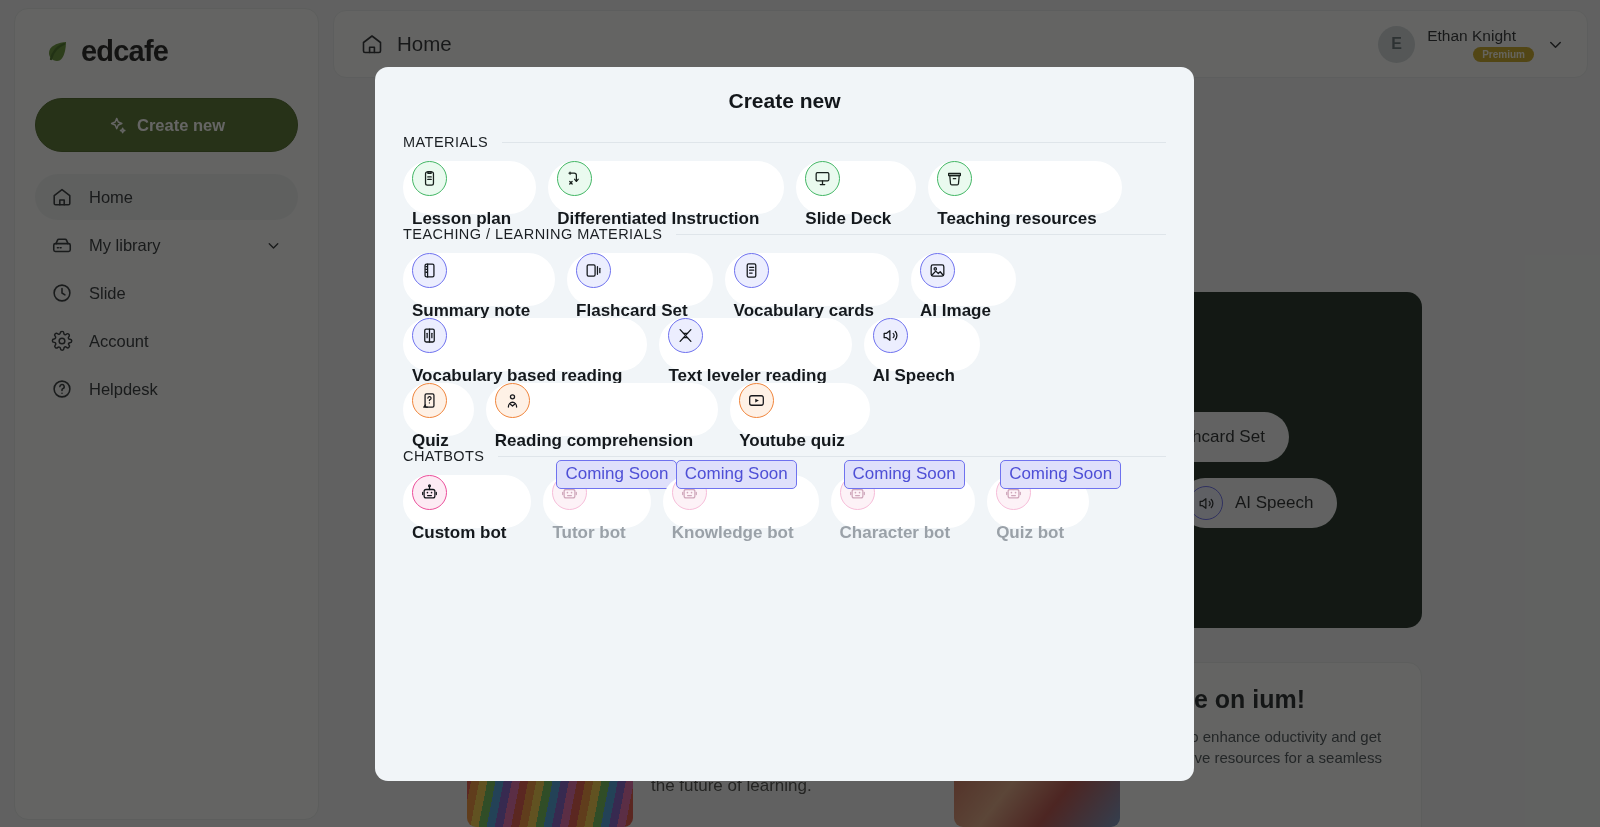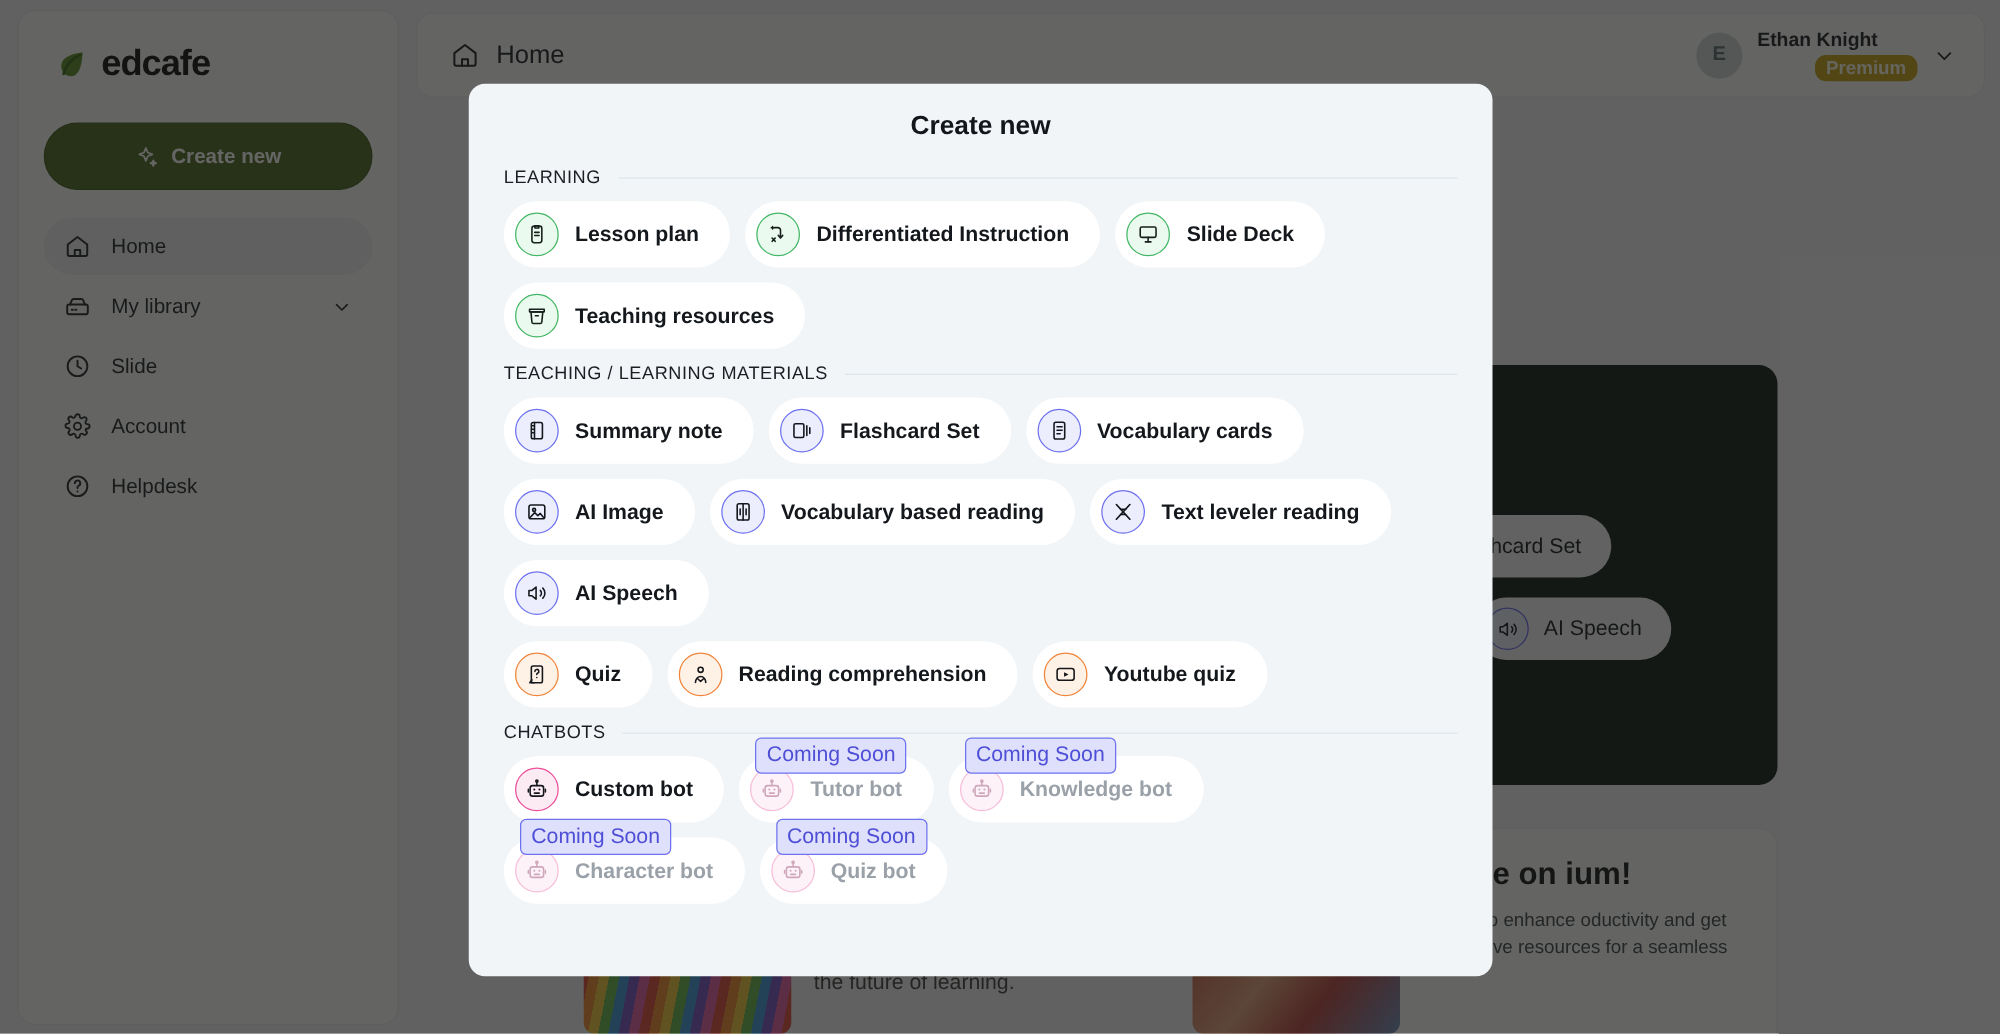--- a/index.html
+++ b/index.html
@@ -56,25 +56,25 @@
   }
   .topbar-title { display: flex; align-items: center; gap: 13px; margin-left: 26px; font-size: 20.5px; color: #1c1f23; }
   .user-chip { margin-left: auto; margin-right: 22px; display: flex; align-items: center; gap: 12px; cursor: pointer; }
   .avatar {
     width: 37px; height: 37px; border-radius: 50%;
     background: #cfd6d9; color: #5d6a70;
     display: flex; align-items: center; justify-content: center;
     font-size: 16px; font-weight: 600;
   }
   .user-meta { display: flex; flex-direction: column; gap: 2px; }
-  .user-name { font-size: 15.5px; color: #1c1f23; font-weight: bold; }
+  .user-name { font-size: 15.5px; color: #1c1f23; }
   .premium-badge {
     align-self: flex-start;
     background: #c8a318; color: #fffbe9;
-    font-size: 15px; font-weight: 700;
+    font-size: 10px; font-weight: 700;
     padding: 2px 9px; border-radius: 9px; margin-left: 46px;
   }
 
   .bg-hero-text {
     position: absolute; left: 760px; top: 176px;
     font-size: 23px; color: #1f2327; white-space: nowrap;
   }
   .bg-green-card {
     position: absolute; left: 798px; top: 292px;
     width: 624px; height: 336px;
@@ -143,25 +143,25 @@
   .section { margin-bottom: 4px; }
   .section-head { display: flex; align-items: center; gap: 14px; margin-bottom: 11px; }
   .section-label {
     font-size: 14.5px; letter-spacing: 0.45px; color: #1b1f23; white-space: nowrap;
   }
   .section-rule { flex: 1; height: 1px; background: #dfe5ea; }
   .chip-row { display: flex; flex-wrap: wrap; gap: 12px; margin-bottom: 12px; }
 
   .chip {
     position: relative;
-    display: inline-flex; align-items: center; gap: 13px;
+    display: inline-flex; gap: 13px;
     background: #ffffff; border-radius: 27px;
     height: 53px; padding: 0 25px 0 9px;
     font-size: 17px; font-weight: 600; color: #14181c;
-    white-space: nowrap; cursor: pointer;
+    white-space: nowrap; cursor: pointer; flex-direction: column;
   }
   .chip .ico {
     width: 35px; height: 35px; border-radius: 50%;
     display: flex; align-items: center; justify-content: center;
     flex: 0 0 auto;
   }
   .chip.g .ico { border: 1.7px solid #43b765; background: #eafaef; color: #17201c; }
   .chip.p .ico { border: 1.7px solid #6f72ef; background: #eceefe; color: #14181c; }
   .chip.o .ico { border: 1.7px solid #f0853c; background: #fef1e6; color: #17181c; }
   .chip.k .ico { border: 1.7px solid #ec4f9b; background: #fdebf4; color: #14181c; }
@@ -328,21 +328,21 @@
     <div class="bg-bottom-text">the future of learning.</div>
   </div>
 
   <div class="overlay"></div>
 
   <div class="modal">
     <div class="modal-title">Create new</div>
     <div id="sections">
         <div class="section">
           <div class="section-head">
-            <span class="section-label">LEARNING</span>
+            <span class="section-label">MATERIALS</span>
             <span class="section-rule"></span>
           </div>
           <div class="chip-row">
             <div class="chip g">
               <span class="ico">
                 <svg width="19" height="19" viewBox="0 0 24 24" fill="none" stroke="currentColor" stroke-width="1.6" stroke-linecap="round" stroke-linejoin="round">
                   <rect x="7" y="3.6" width="10" height="16.8" rx="2.4"></rect>
                   <path d="M10 3.2h4v2.4h-4z"></path>
                   <path d="M9.8 10h4.4M9.8 13.2h4.4"></path>
                 </svg>

